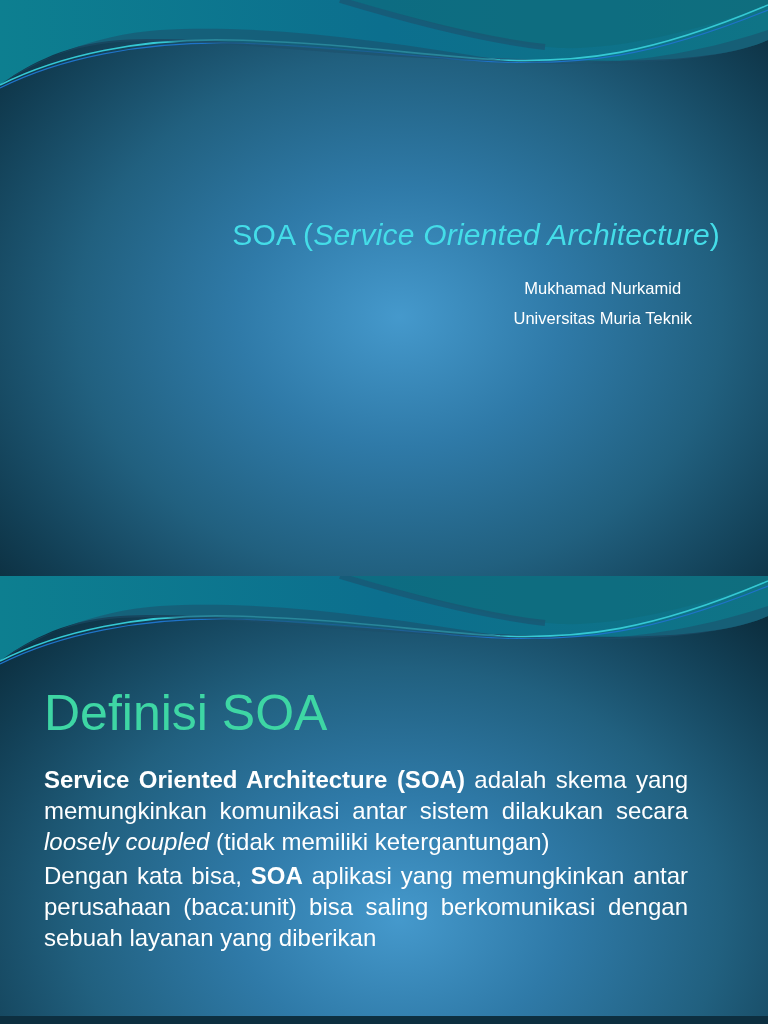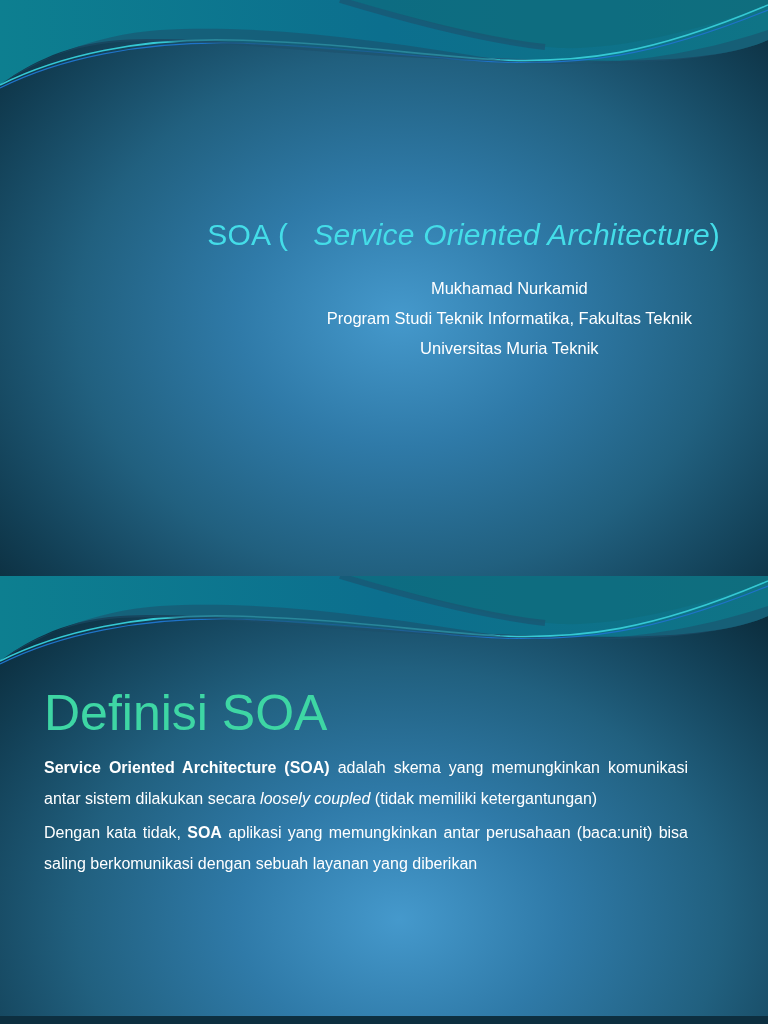--- a/index.html
+++ b/index.html
@@ -21,35 +21,35 @@
       background: radial-gradient(ellipse 70% 95% at 52% 78%, #4599cc 0%, #2f7aa8 30%, #21607f 60%, #123f55 85%, #0b2c3c 100%);
     }
     .wave { position: absolute; left: 0; top: 0; width: 768px; height: 100px; }
 
     .title1 {
       position: absolute; left: 0; width: 720px; top: 213px;
       text-align: right;
       color: #44dde8; font-size: 30px; line-height: 44px;
       letter-spacing: 0.2px;
     }
-    .title1 em { font-style: italic; margin-left: 25px; }
+    .title1 em { font-style: italic; }
     .sub {
       position: absolute; right: 76px; text-align: center;
       color: #ffffff; font-size: 16.5px; line-height: 30px;
     }
     .sub1 { top: 273px; }
 
     .title2 {
       position: absolute; left: 44px; top: 104px;
       color: #3ed6a4; font-size: 50px; line-height: 66px; font-weight: normal;
       margin: 0;
     }
     .body2 {
-      position: absolute; left: 44px; width: 644px; top: 176px;
-      color: #ffffff; font-size: 16px; line-height: 31px;
+      position: absolute; left: 44px; width: 644px; top: 188px;
+      color: #ffffff; font-size: 24px; line-height: 31px;
     }
     .body2 p { margin: 0 0 3px 0; text-align: justify; text-align-last: left; }
     .body2 b { font-weight: bold; }
     .body2 i { font-style: italic; }
   </style>
 </head>
 <body>
 
 <div class="slide s1">
   <div class="slide-bg"></div>
@@ -68,21 +68,20 @@
     <path d="M0,88 C60,58 140,42 230,43 C330,45 420,58 500,62 C580,65 650,58 768,10" stroke="#1f73c9" stroke-width="1.2" fill="none"></path>
     <path d="M0,85 C40,60 90,35 160,30 C260,24 380,40 500,60 C580,70 680,60 768,30 L768,40 C700,70 560,65 420,58 C300,52 200,38 120,42 C60,46 20,70 0,85 Z" fill="#1d4f6a" opacity="0.55"></path>
   </svg>
 
   <div class="title1">
     <span>SOA (</span><em>Service Oriented Architecture</em><span>)</span>
   </div>
 
   <div class="sub sub1">
     <div>Mukhamad Nurkamid</div>
-    <div>Program Studi Teknik Informatika, Fakultas Teknik</div>
     <div>Universitas Muria Teknik</div>
   </div>
 </div>
 
 <div class="slide s2">
   <div class="slide-bg"></div>
   <svg class="wave" viewBox="0 0 768 100" preserveAspectRatio="none">
     <defs>
       <linearGradient id="wg2" x1="0" y1="0" x2="1" y2="0">
         <stop offset="0" stop-color="#0d7f90"></stop>
@@ -95,15 +94,15 @@
     <path d="M340,0 C400,18 480,40 545,47" stroke="#1b5470" stroke-width="6" fill="none" opacity="0.7"></path>
     <path d="M0,85 C60,55 140,38 230,40 C330,42 420,55 500,60 C580,63 650,55 768,5" stroke="#35c9d4" stroke-width="1.6" fill="none"></path>
     <path d="M0,88 C60,58 140,42 230,43 C330,45 420,58 500,62 C580,65 650,58 768,10" stroke="#1f73c9" stroke-width="1.2" fill="none"></path>
     <path d="M0,85 C40,60 90,35 160,30 C260,24 380,40 500,60 C580,70 680,60 768,30 L768,40 C700,70 560,65 420,58 C300,52 200,38 120,42 C60,46 20,70 0,85 Z" fill="#1d4f6a" opacity="0.55"></path>
   </svg>
 
   <h1 class="title2">Definisi SOA</h1>
 
   <div class="body2">
     <p><b>Service Oriented Architecture (SOA)</b><span> adalah skema yang memungkinkan komunikasi antar sistem dilakukan secara </span><i>loosely coupled</i><span> (tidak memiliki ketergantungan)</span></p>
-    <p><span>Dengan kata tidak, </span><b>SOA</b><span> aplikasi yang memungkinkan antar perusahaan (baca:unit) bisa saling berkomunikasi dengan sebuah layanan yang diberikan</span></p>
+    <p><span>Dengan kata bisa, </span><b>SOA</b><span> aplikasi yang memungkinkan antar perusahaan (baca:unit) bisa saling berkomunikasi dengan sebuah layanan yang diberikan</span></p>
   </div>
 </div>
 
 </body></html>

